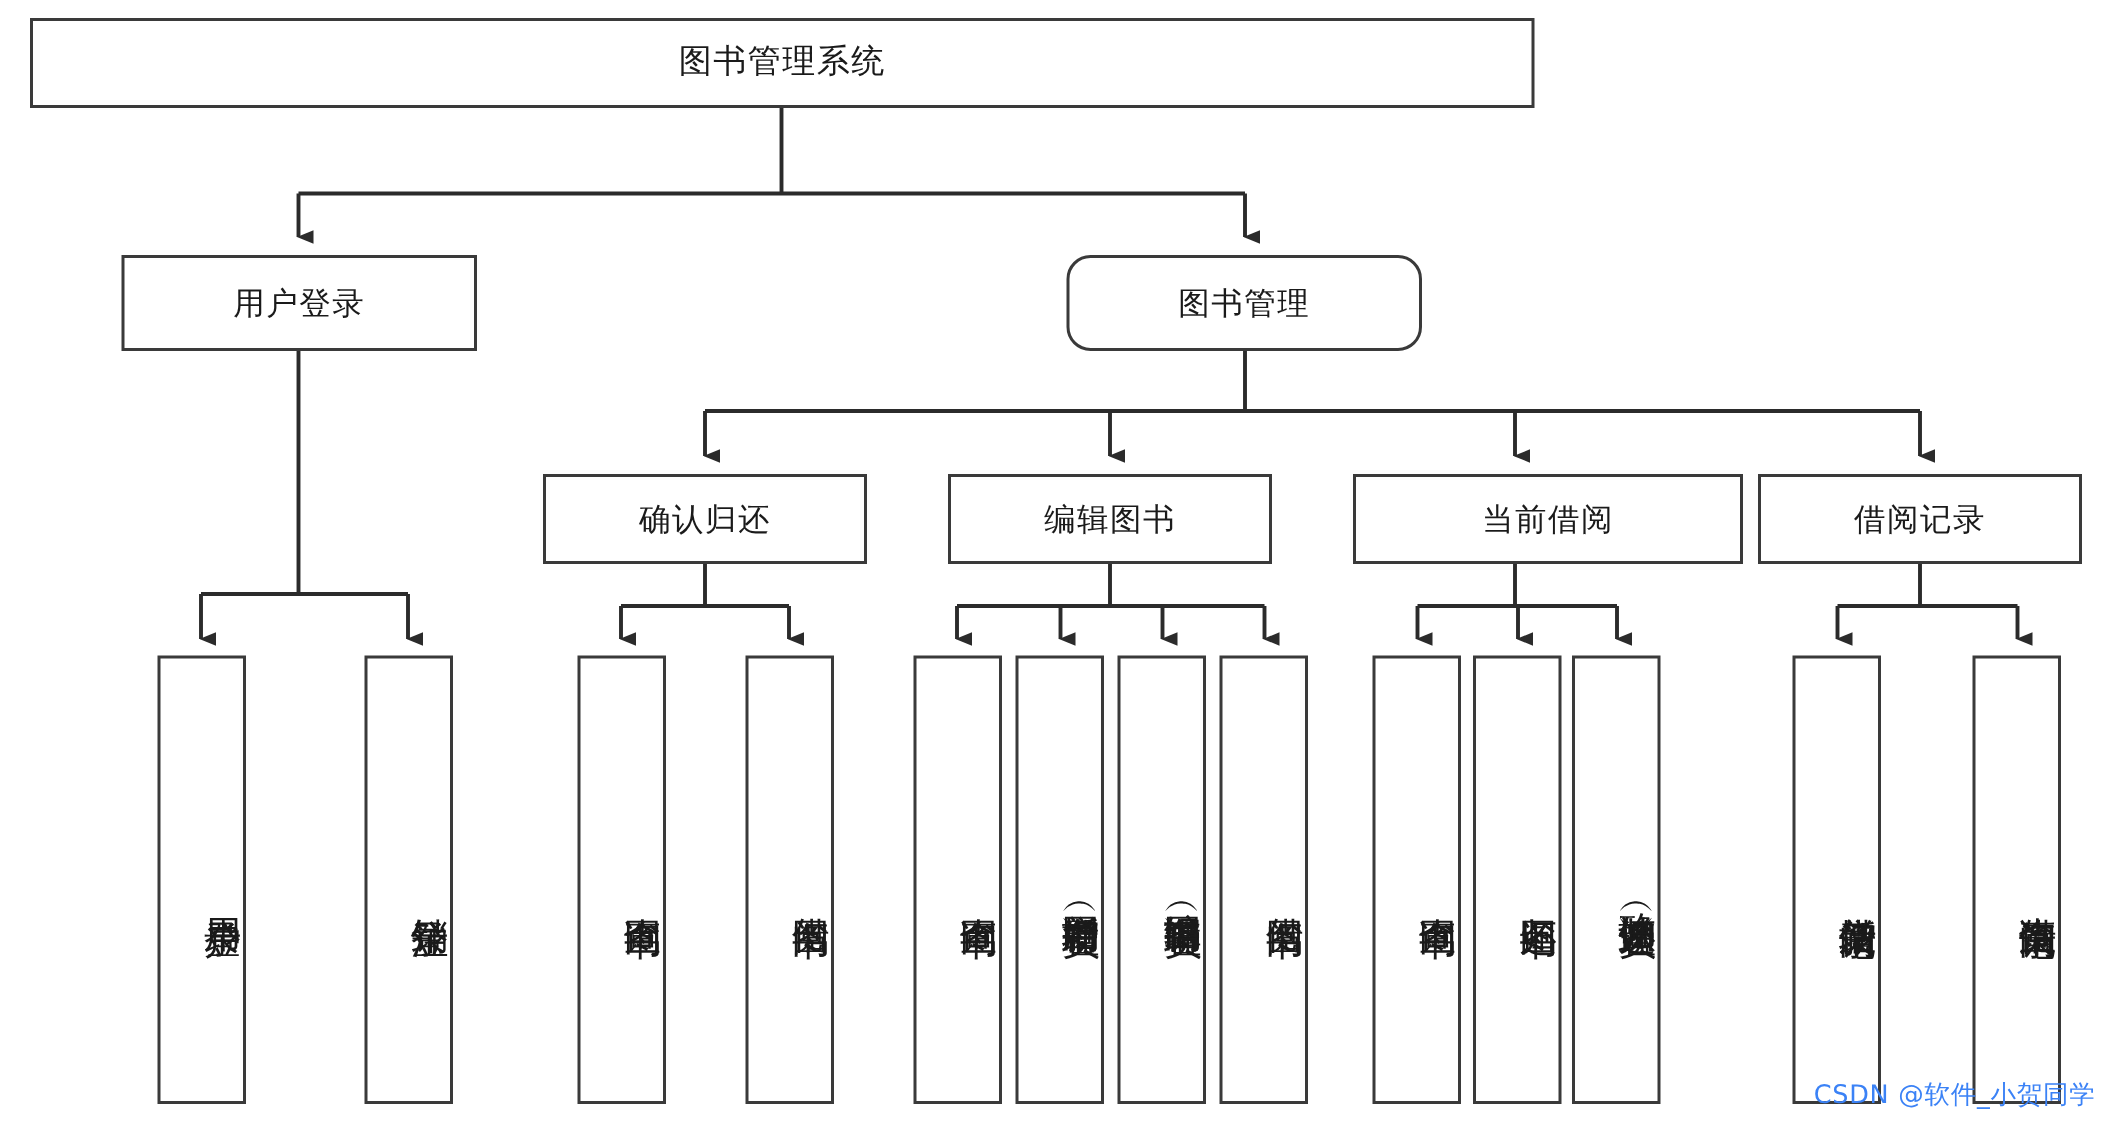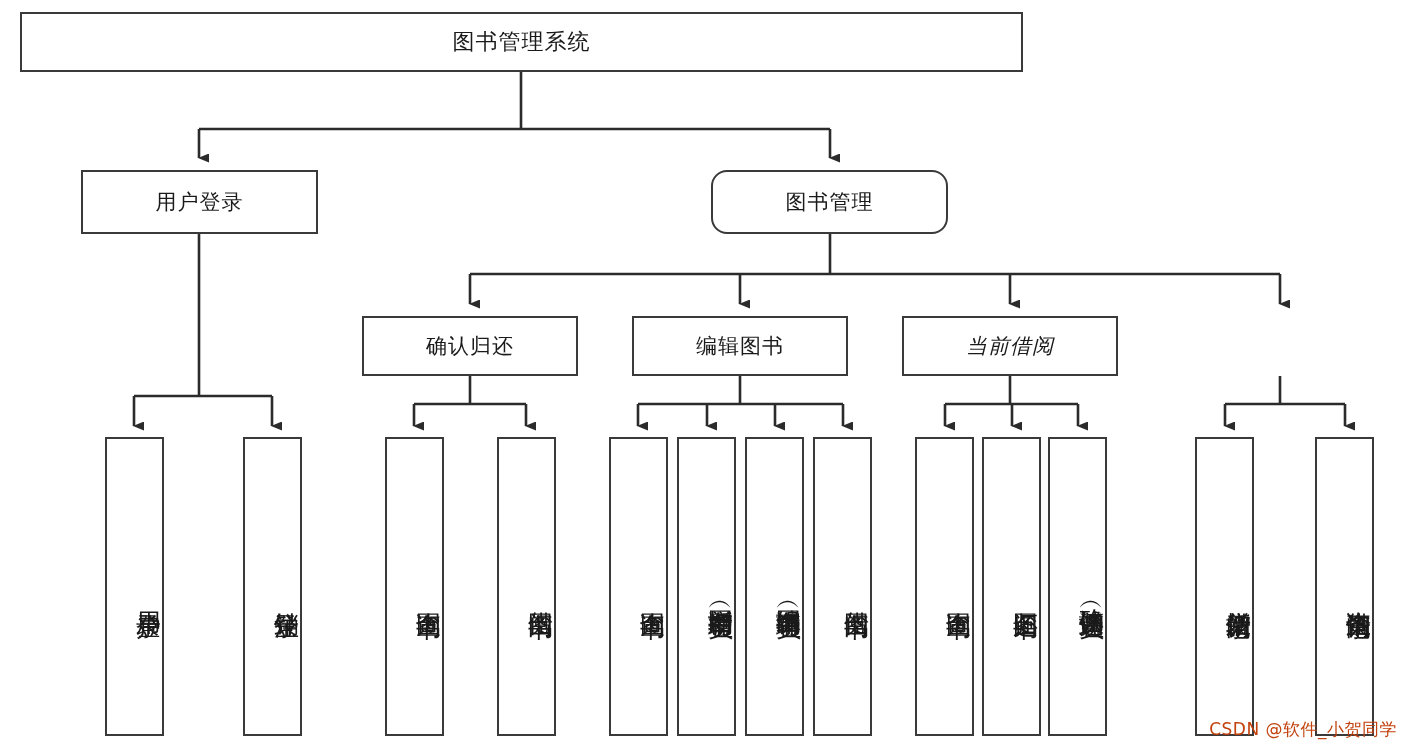--- a/index.html
+++ b/index.html
@@ -58,21 +58,21 @@
     top: 0;
     width: 1405px;
     height: 747px;
     pointer-events: none;
   }
   .watermark {
     position: absolute;
     right: 8px;
     bottom: 6px;
     font-size: 17px;
-    color: #c2410c;
+    color: #3b82f6;
     letter-spacing: 0.5px;
     white-space: nowrap;
   }
 </style>
 </head>
 <body>
 
 <div id="canvas">
 
   <svg class="edges" viewBox="0 0 1405 747" xmlns="http://www.w3.org/2000/svg">
@@ -135,22 +135,25 @@
   <div class="node horiz" style="left:711px; top:170px; width:237px; height:64px;border-radius:16px;">
     <span class="nlabel">图书管理</span>
   </div>
 
   <div class="node horiz" style="left:362px; top:316px; width:216px; height:60px;">
     <span class="nlabel">确认归还</span>
   </div>
   <div class="node horiz" style="left:632px; top:316px; width:216px; height:60px;">
     <span class="nlabel">编辑图书</span>
   </div>
-  <div class="node horiz" style="left:902px; top:316px; width:216px; height:60px;font-style:italic;">
+  <div class="node horiz" style="left:902px; top:316px; width:260px; height:60px;">
     <span class="nlabel">当前借阅</span>
+  </div>
+  <div class="node horiz" style="left:1172px; top:316px; width:216px; height:60px;">
+    <span class="nlabel">借阅记录</span>
   </div>
 
   <div class="node vert" style="left:105px; top:437px; width:59px; height:299px;">
     <span class="nlabel">用户登录</span>
   </div>
   <div class="node vert" style="left:243px; top:437px; width:59px; height:299px;">
     <span class="nlabel">注销登录</span>
   </div>
 
   <div class="node vert" style="left:385px; top:437px; width:59px; height:299px;">

